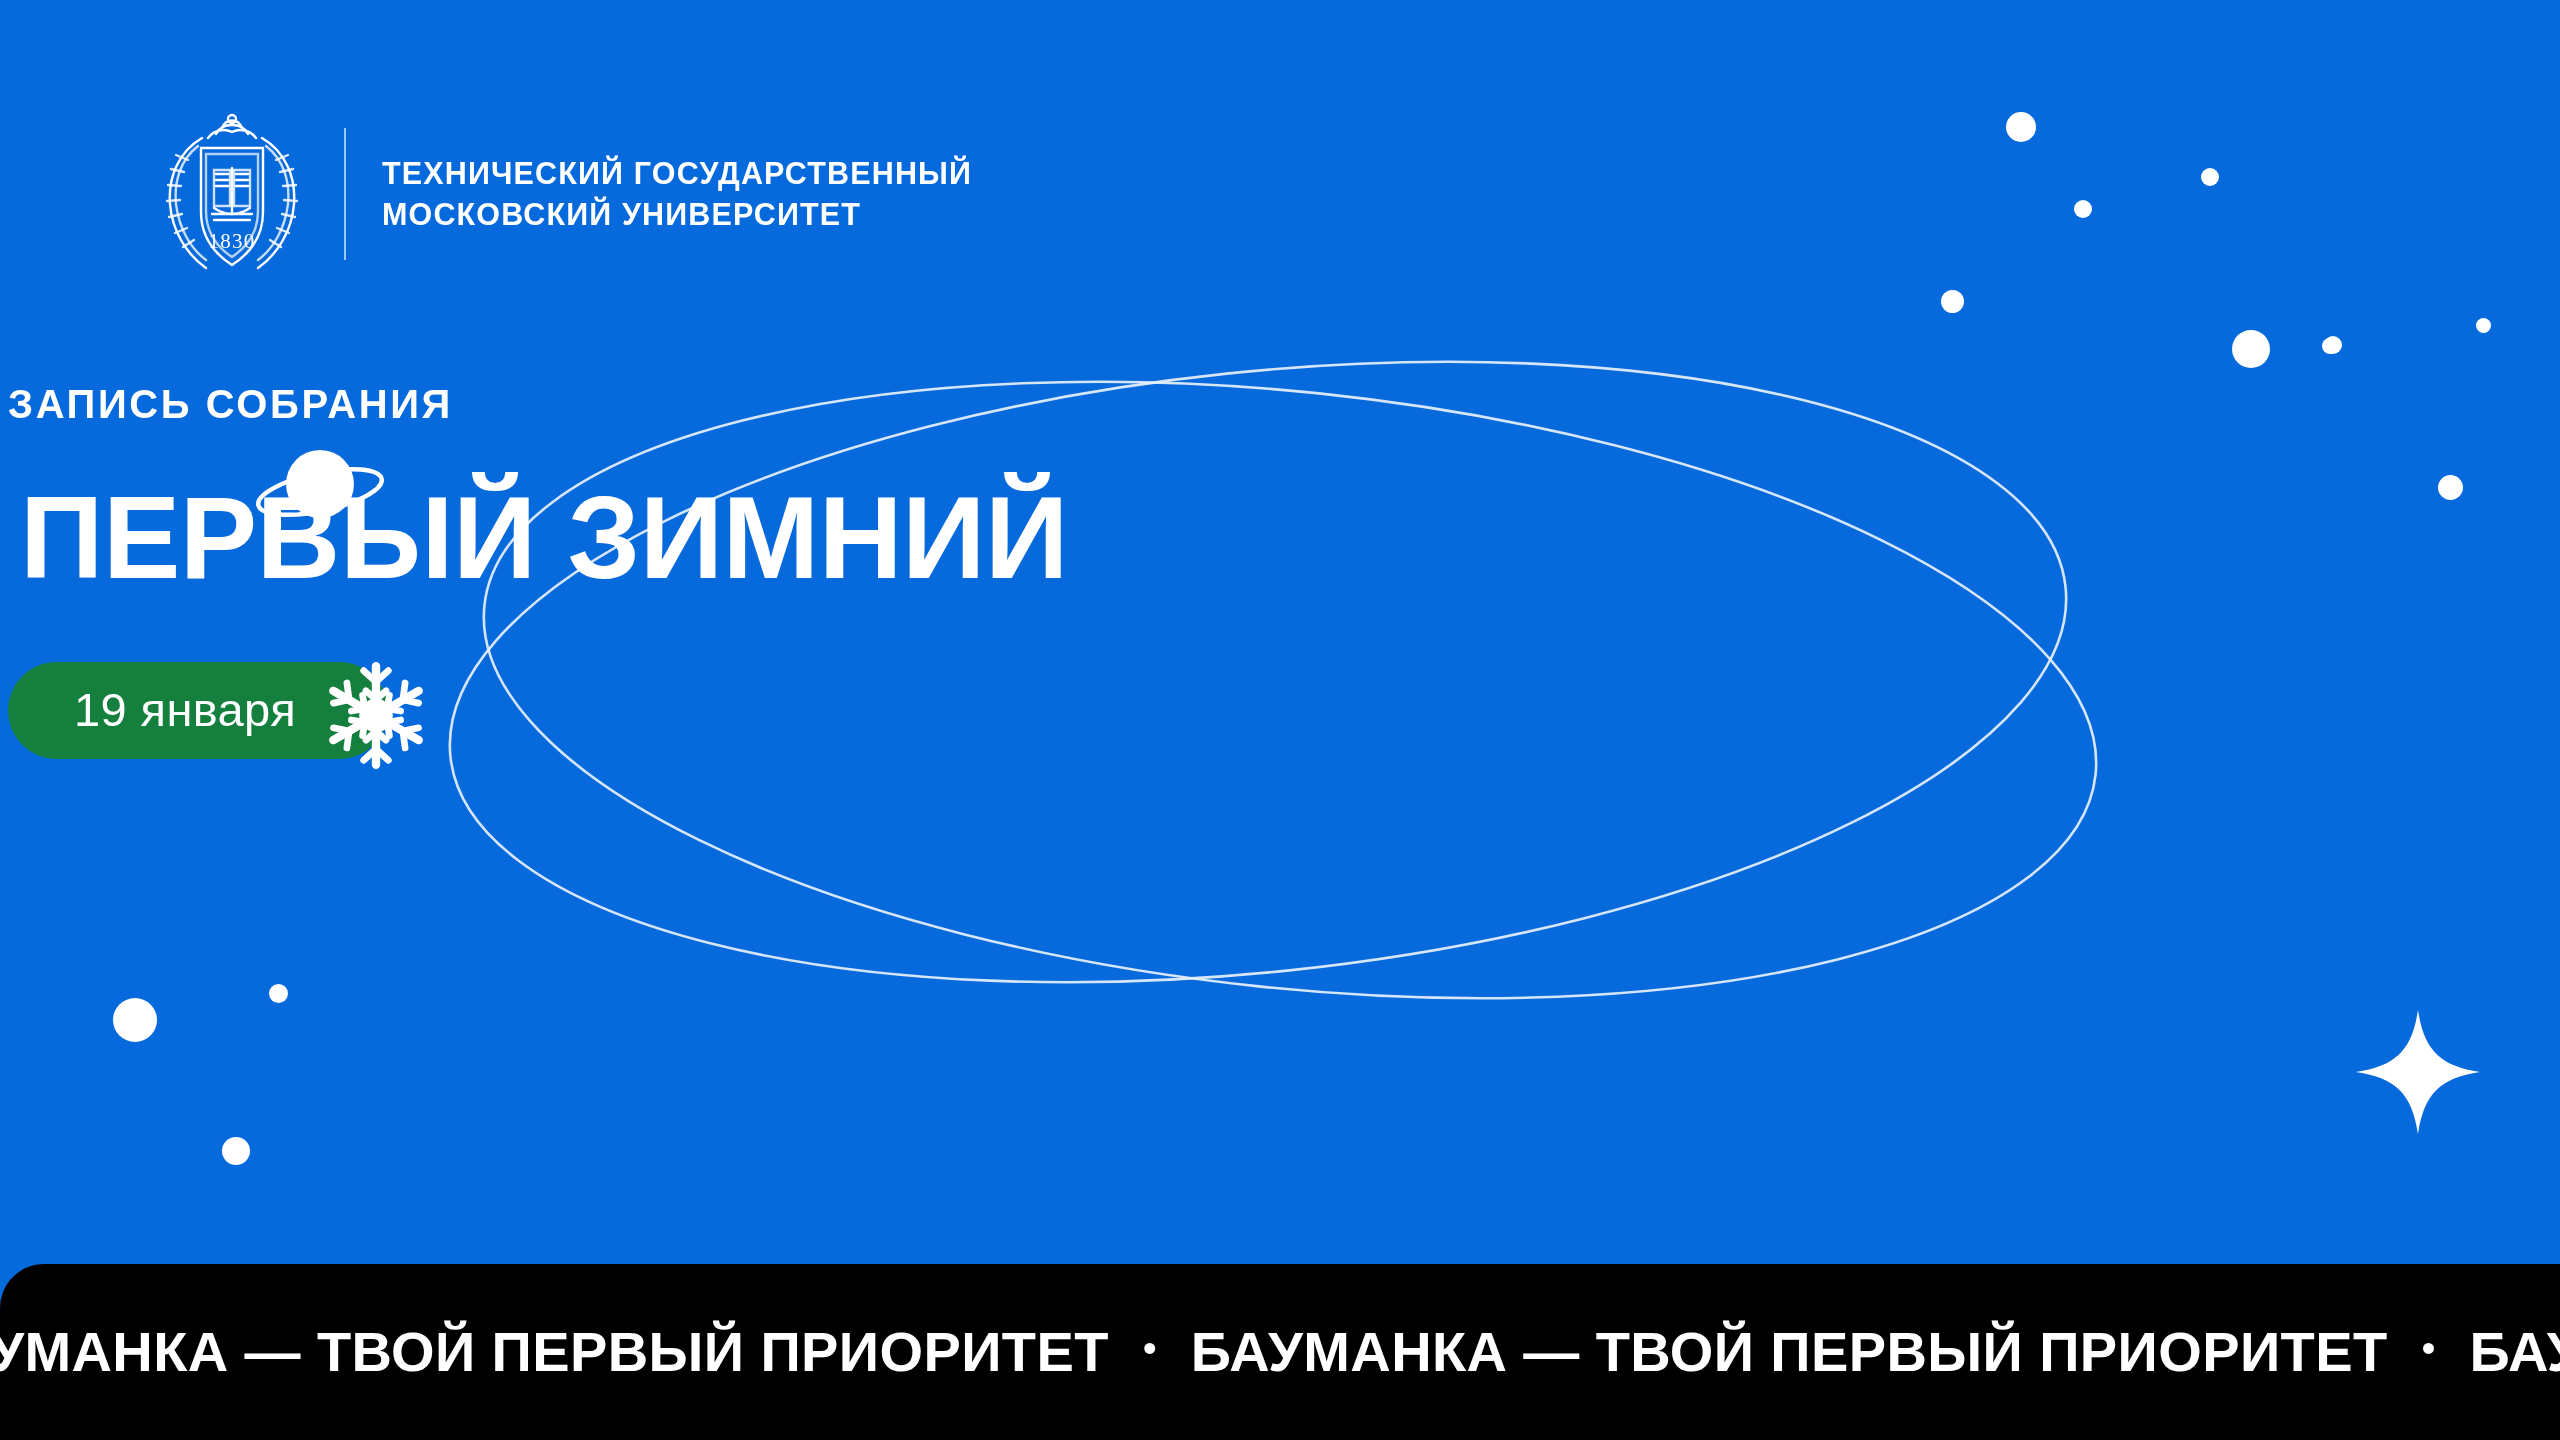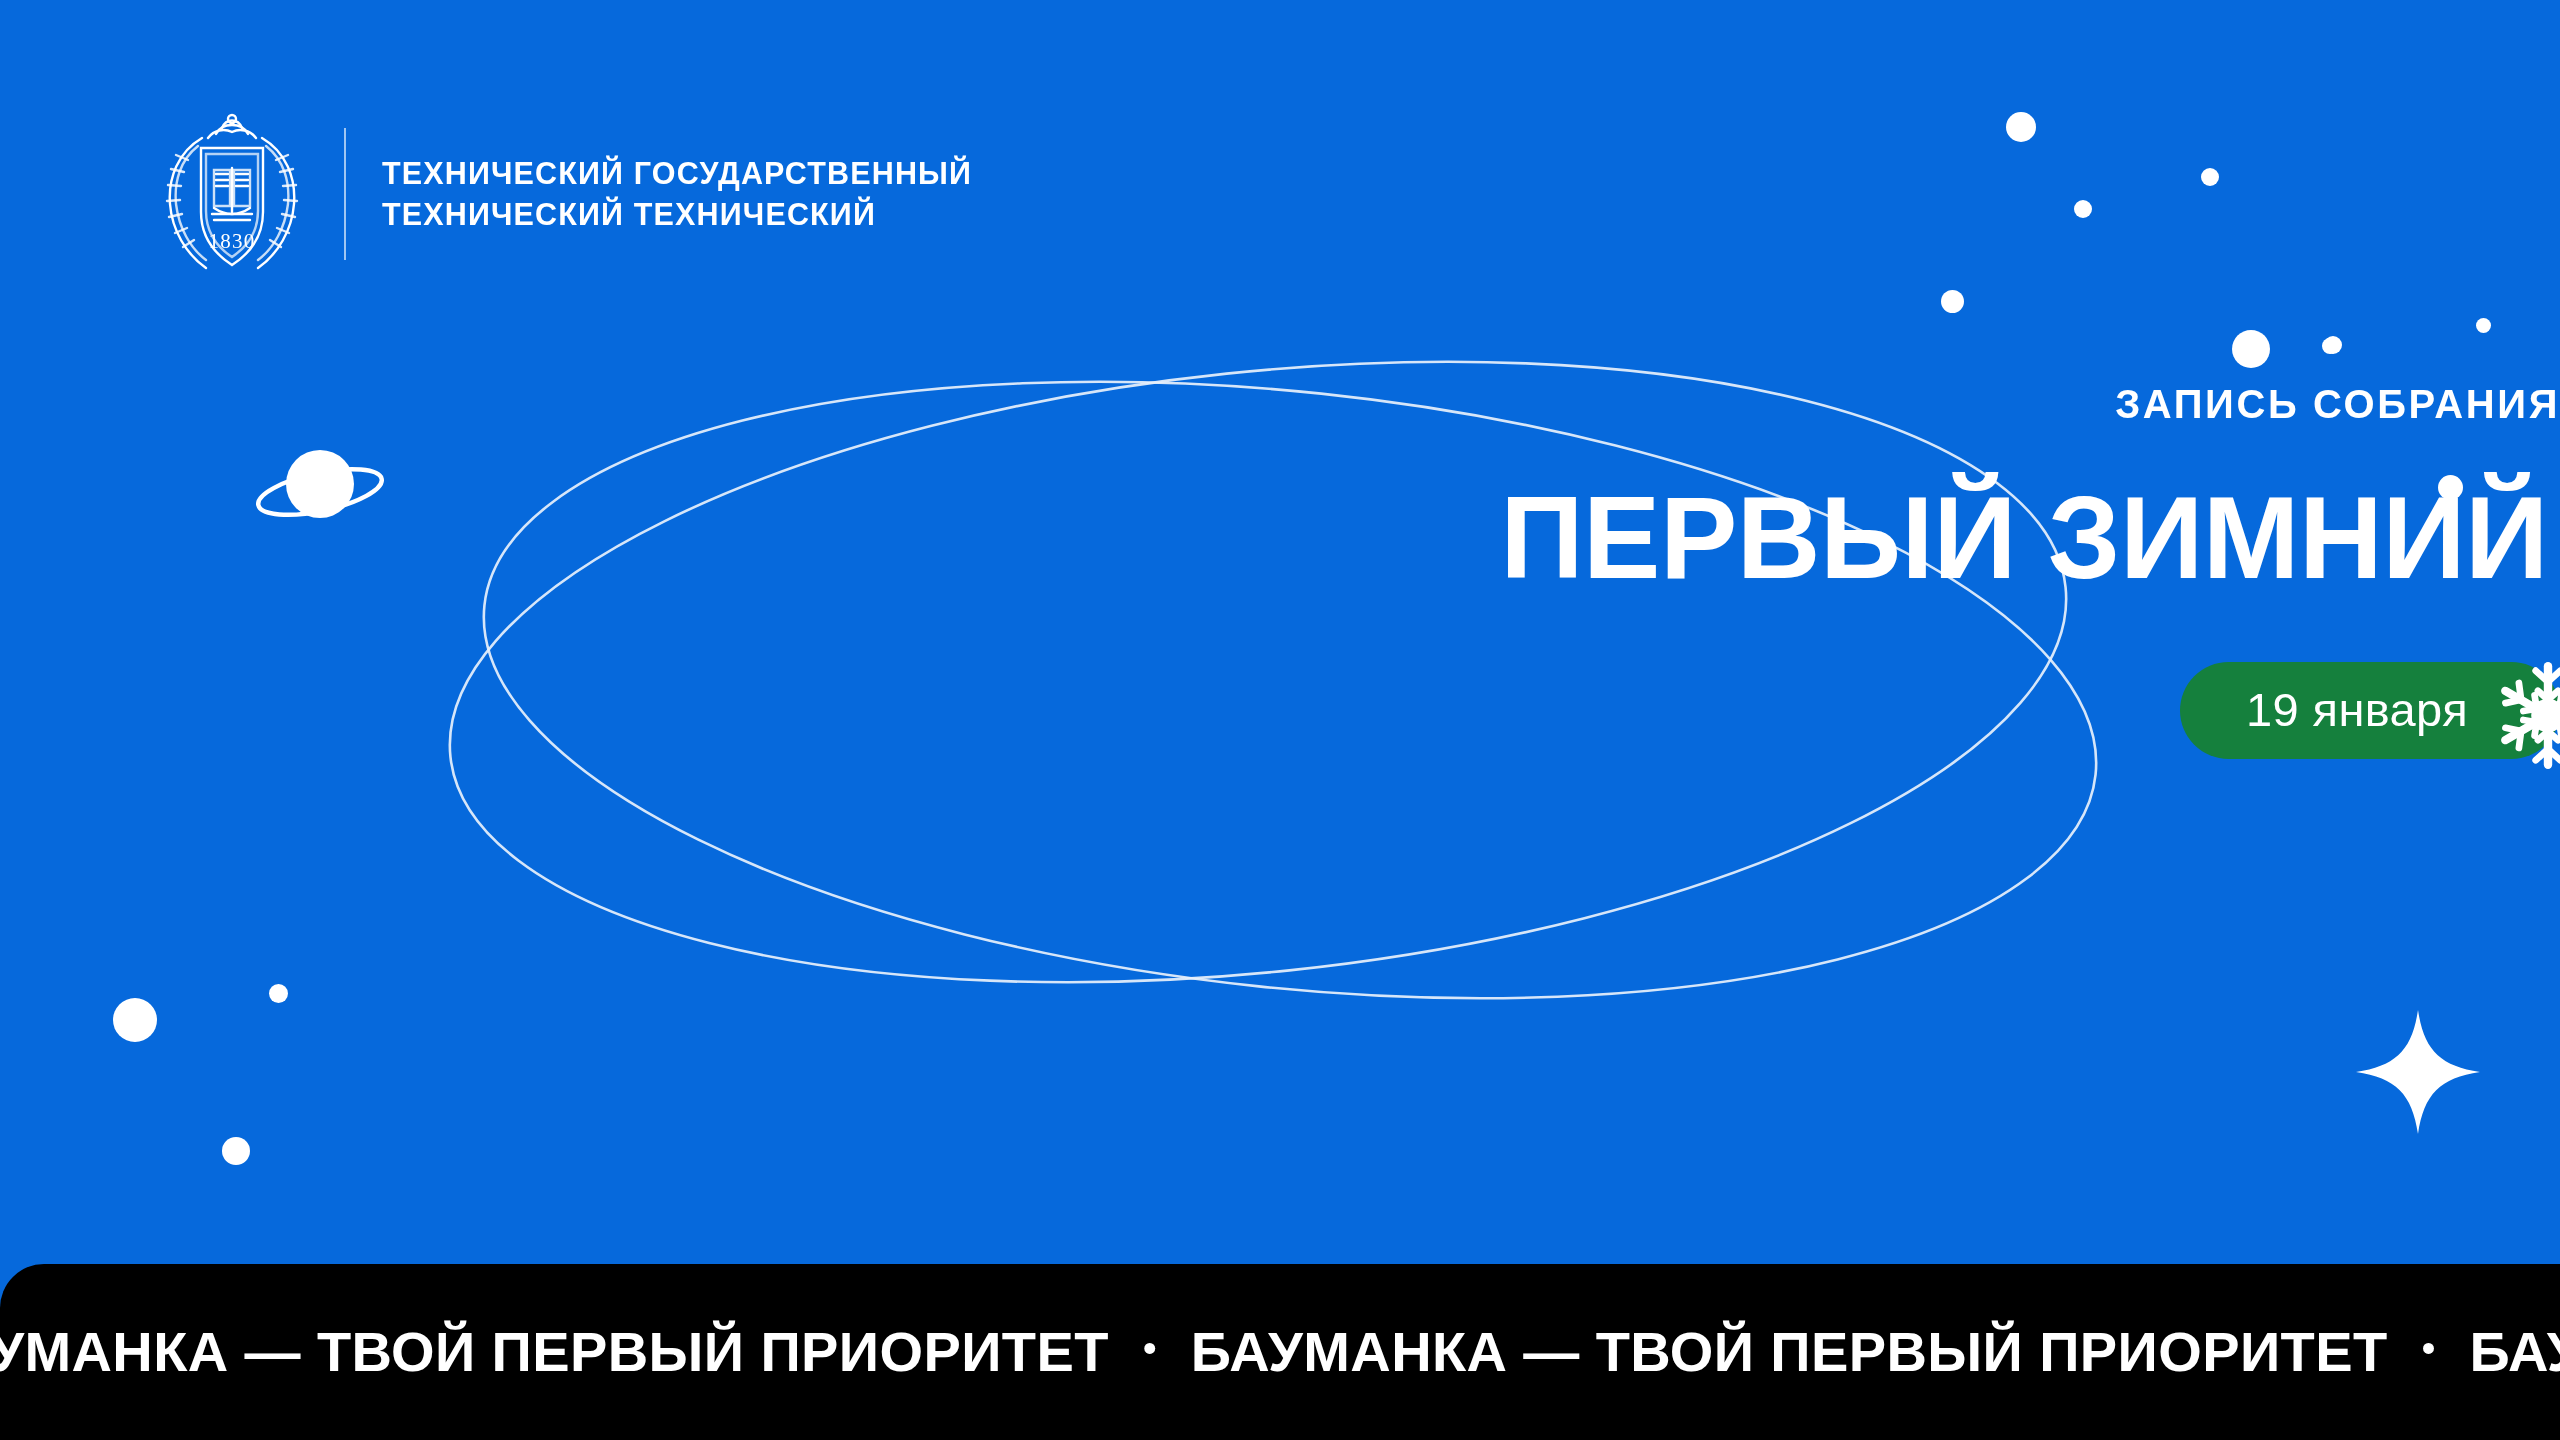--- a/index.html
+++ b/index.html
@@ -61,26 +61,26 @@
     font-size: 30.5px;
     font-weight: 700;
     line-height: 41px;
     letter-spacing: 1.15px;
     white-space: nowrap;
   }
 
   
   .center {
     position: absolute;
-    left: 14px;
+    left: 8px;
     right: 0;
     top: 384px;
     display: flex;
     flex-direction: column;
-    align-items: flex-end;
+    align-items: flex-start;
     text-align: center;
   }
   .eyebrow {
     color: #FFFFFF;
     font-size: 40px;
     font-weight: 700;
     letter-spacing: 2.6px;
     line-height: 1;
     margin: 0 0 46px 0;
   }
@@ -235,21 +235,21 @@
         <path d="M64 106 L104 106 M66 112 L102 112"></path>
         <path d="M84 60 L84 104"></path>
       </g>
       <text x="84" y="140" text-anchor="middle" fill="#FFFFFF" font-family="Liberation Serif, serif" font-size="21" letter-spacing="1.2">1830</text>
     </svg>
 
     <div class="logo-divider"></div>
 
     <div class="logo-text">
       <div>ТЕХНИЧЕСКИЙ ГОСУДАРСТВЕННЫЙ</div>
-      <div>ТЕХНИЧЕСКИЙ ТЕХНИЧЕСКИЙ</div>
+      <div>МОСКОВСКИЙ УНИВЕРСИТЕТ</div>
     </div>
   </div>
 
   <div class="center">
 
     <p class="eyebrow">ЗАПИСЬ СОБРАНИЯ</p>
 
     <h1 class="headline">
       <span class="ln">ПЕРВЫЙ ЗИМНИЙ</span>
     </h1>

